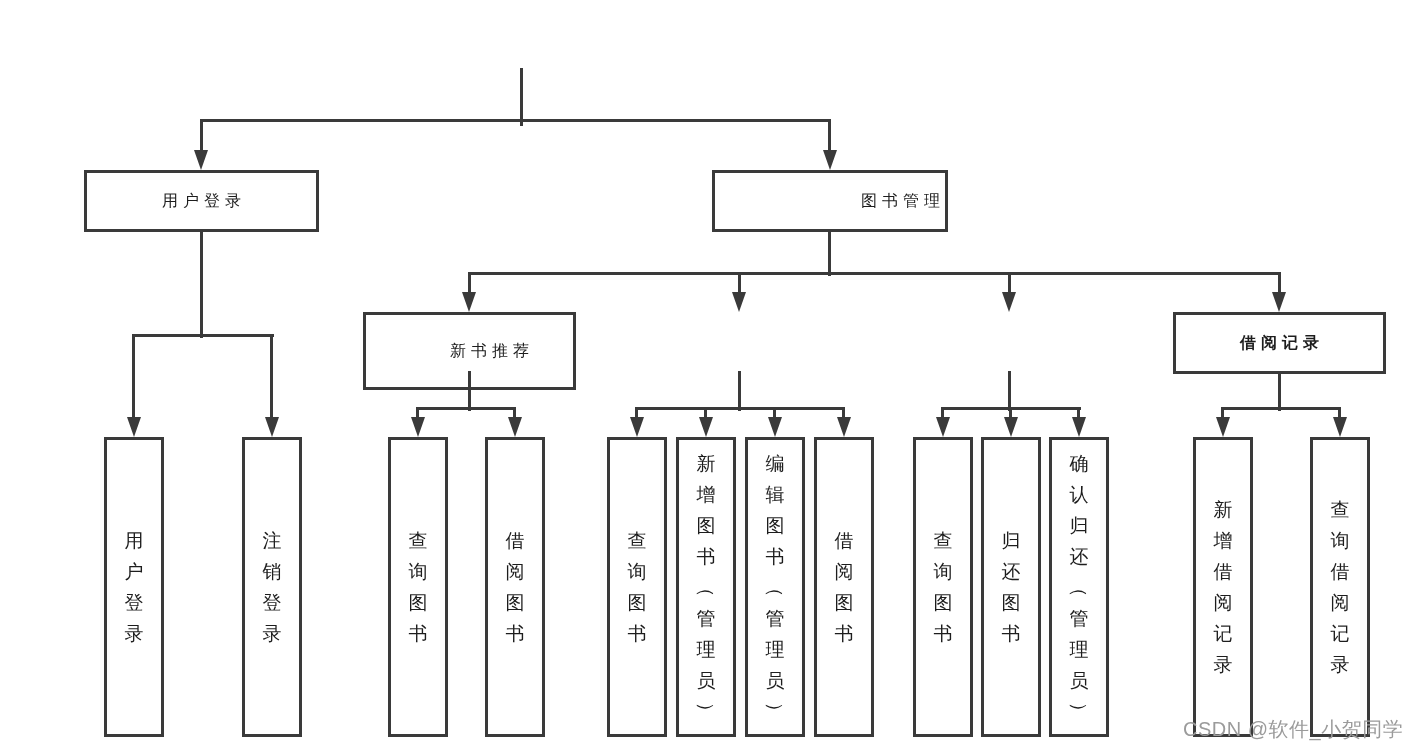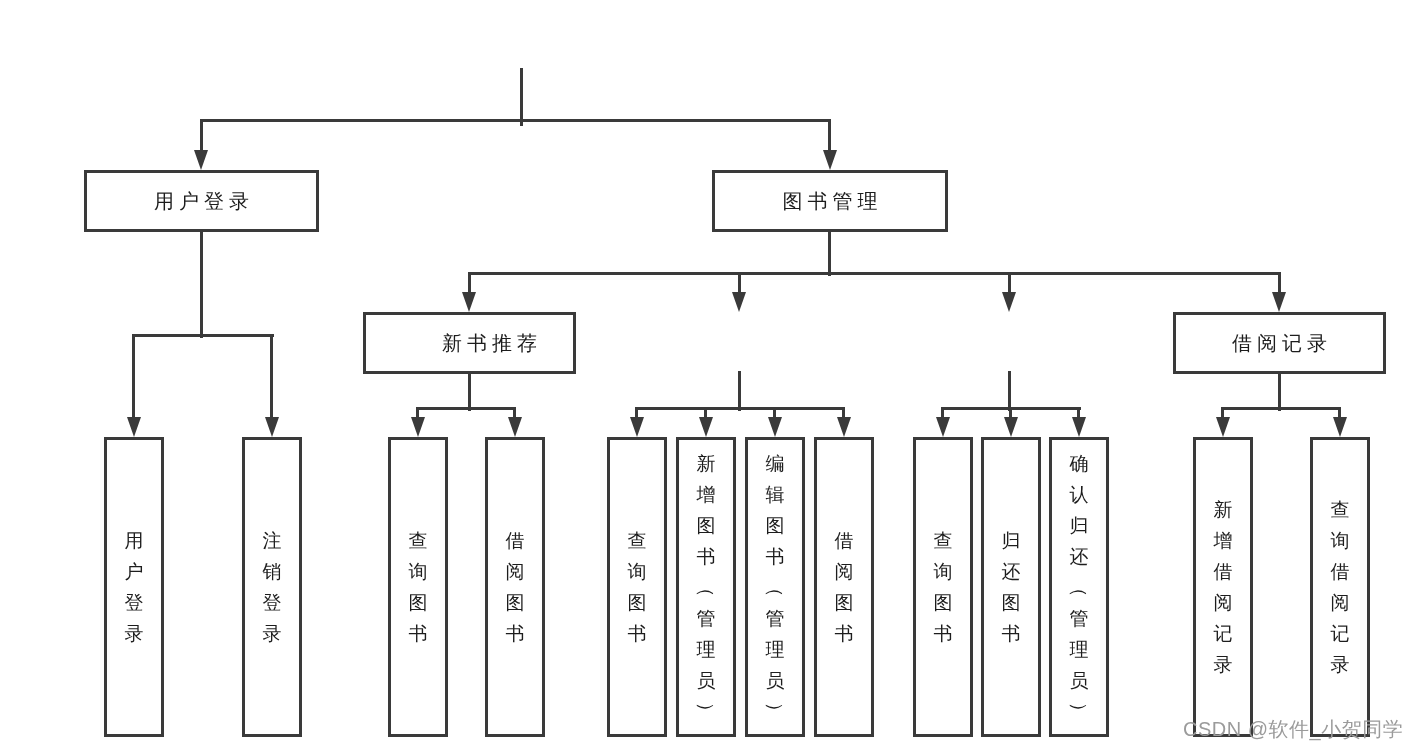--- a/index.html
+++ b/index.html
@@ -12,21 +12,21 @@
   #canvas{
     position:relative;width:1405px;height:747px;background:var(--bg);
     font-family:"Liberation Sans", sans-serif;color:var(--text);overflow:hidden;
   }
   .box{
     position:absolute;box-sizing:border-box;background:#fff;
     border:3px solid var(--line);
     display:flex;align-items:center;justify-content:center;
   }
   .hbox span{
-    font-size:20px;letter-spacing:5px;text-indent:5px;color:var(--text);white-space:nowrap;
+    font-size:16px;letter-spacing:5px;text-indent:5px;color:var(--text);white-space:nowrap;
   }
   .hbox.root span{font-size:21px;letter-spacing:4px;text-indent:4px;}
   .vlabel{display:flex;flex-direction:column;align-items:center;}
   .vchar{display:block;width:22px;text-align:center;line-height:31px;font-size:19px;color:var(--text);}
   .vchar.rot{transform:rotate(90deg);}
   .hline{position:absolute;height:3px;background:var(--line);}
   .vline{position:absolute;width:3px;background:var(--line);}
   .arrow{
     position:absolute;width:0;height:0;
     border-left:7px solid transparent;border-right:7px solid transparent;
@@ -46,21 +46,21 @@
   <div class="vline" style="left:520px;top:68px;height:58px;"></div>
   <div class="hline" style="left:200px;top:119px;width:631px;"></div>
   <div class="vline" style="left:200px;top:119px;height:32px;"></div>
   <div class="arrow" style="left:194px;top:150px;"></div>
   <div class="vline" style="left:828px;top:119px;height:32px;"></div>
   <div class="arrow" style="left:823px;top:150px;"></div>
 
   <div class="box hbox" style="left:84px;top:170px;width:235px;height:62px;">
     <span>用户登录</span>
   </div>
-  <div class="box hbox" style="left:712px;top:170px;width:236px;height:62px;">
+  <div class="box hbox" style="left:712px;top:170px;width:236px;height:62px;justify-content:flex-end;">
     <span>图书管理</span>
   </div>
 
   <div class="vline" style="left:200px;top:231px;height:107px;"></div>
   <div class="hline" style="left:132px;top:334px;width:142px;"></div>
   <div class="vline" style="left:132px;top:334px;height:85px;"></div>
   <div class="arrow" style="left:127px;top:417px;"></div>
   <div class="vline" style="left:270px;top:334px;height:85px;"></div>
   <div class="arrow" style="left:265px;top:417px;"></div>
 
@@ -68,24 +68,24 @@
   <div class="hline" style="left:468px;top:272px;width:813px;"></div>
   <div class="vline" style="left:468px;top:272px;height:22px;"></div>
   <div class="arrow" style="left:462px;top:292px;"></div>
   <div class="vline" style="left:738px;top:272px;height:22px;"></div>
   <div class="arrow" style="left:732px;top:292px;"></div>
   <div class="vline" style="left:1008px;top:272px;height:22px;"></div>
   <div class="arrow" style="left:1002px;top:292px;"></div>
   <div class="vline" style="left:1278px;top:272px;height:22px;"></div>
   <div class="arrow" style="left:1272px;top:292px;"></div>
 
-  <div class="box hbox" style="left:363px;top:312px;width:213px;height:62px;padding-left:40px;">
+  <div class="box hbox" style="left:363px;top:312px;width:213px;height:78px;padding-left:40px;">
     <span>新书推荐</span>
   </div>
-  <div class="box hbox" style="left:1173px;top:312px;width:213px;height:62px;">
+  <div class="box hbox" style="left:1173px;top:312px;width:213px;height:62px;font-weight:bold;">
     <span>借阅记录</span>
   </div>
 
   <div class="vline" style="left:468px;top:371px;height:40px;"></div>
   <div class="hline" style="left:416px;top:407px;width:100px;"></div>
   <div class="vline" style="left:416px;top:407px;height:12px;"></div>
   <div class="arrow" style="left:411px;top:417px;"></div>
   <div class="vline" style="left:513px;top:407px;height:12px;"></div>
   <div class="arrow" style="left:508px;top:417px;"></div>
 

